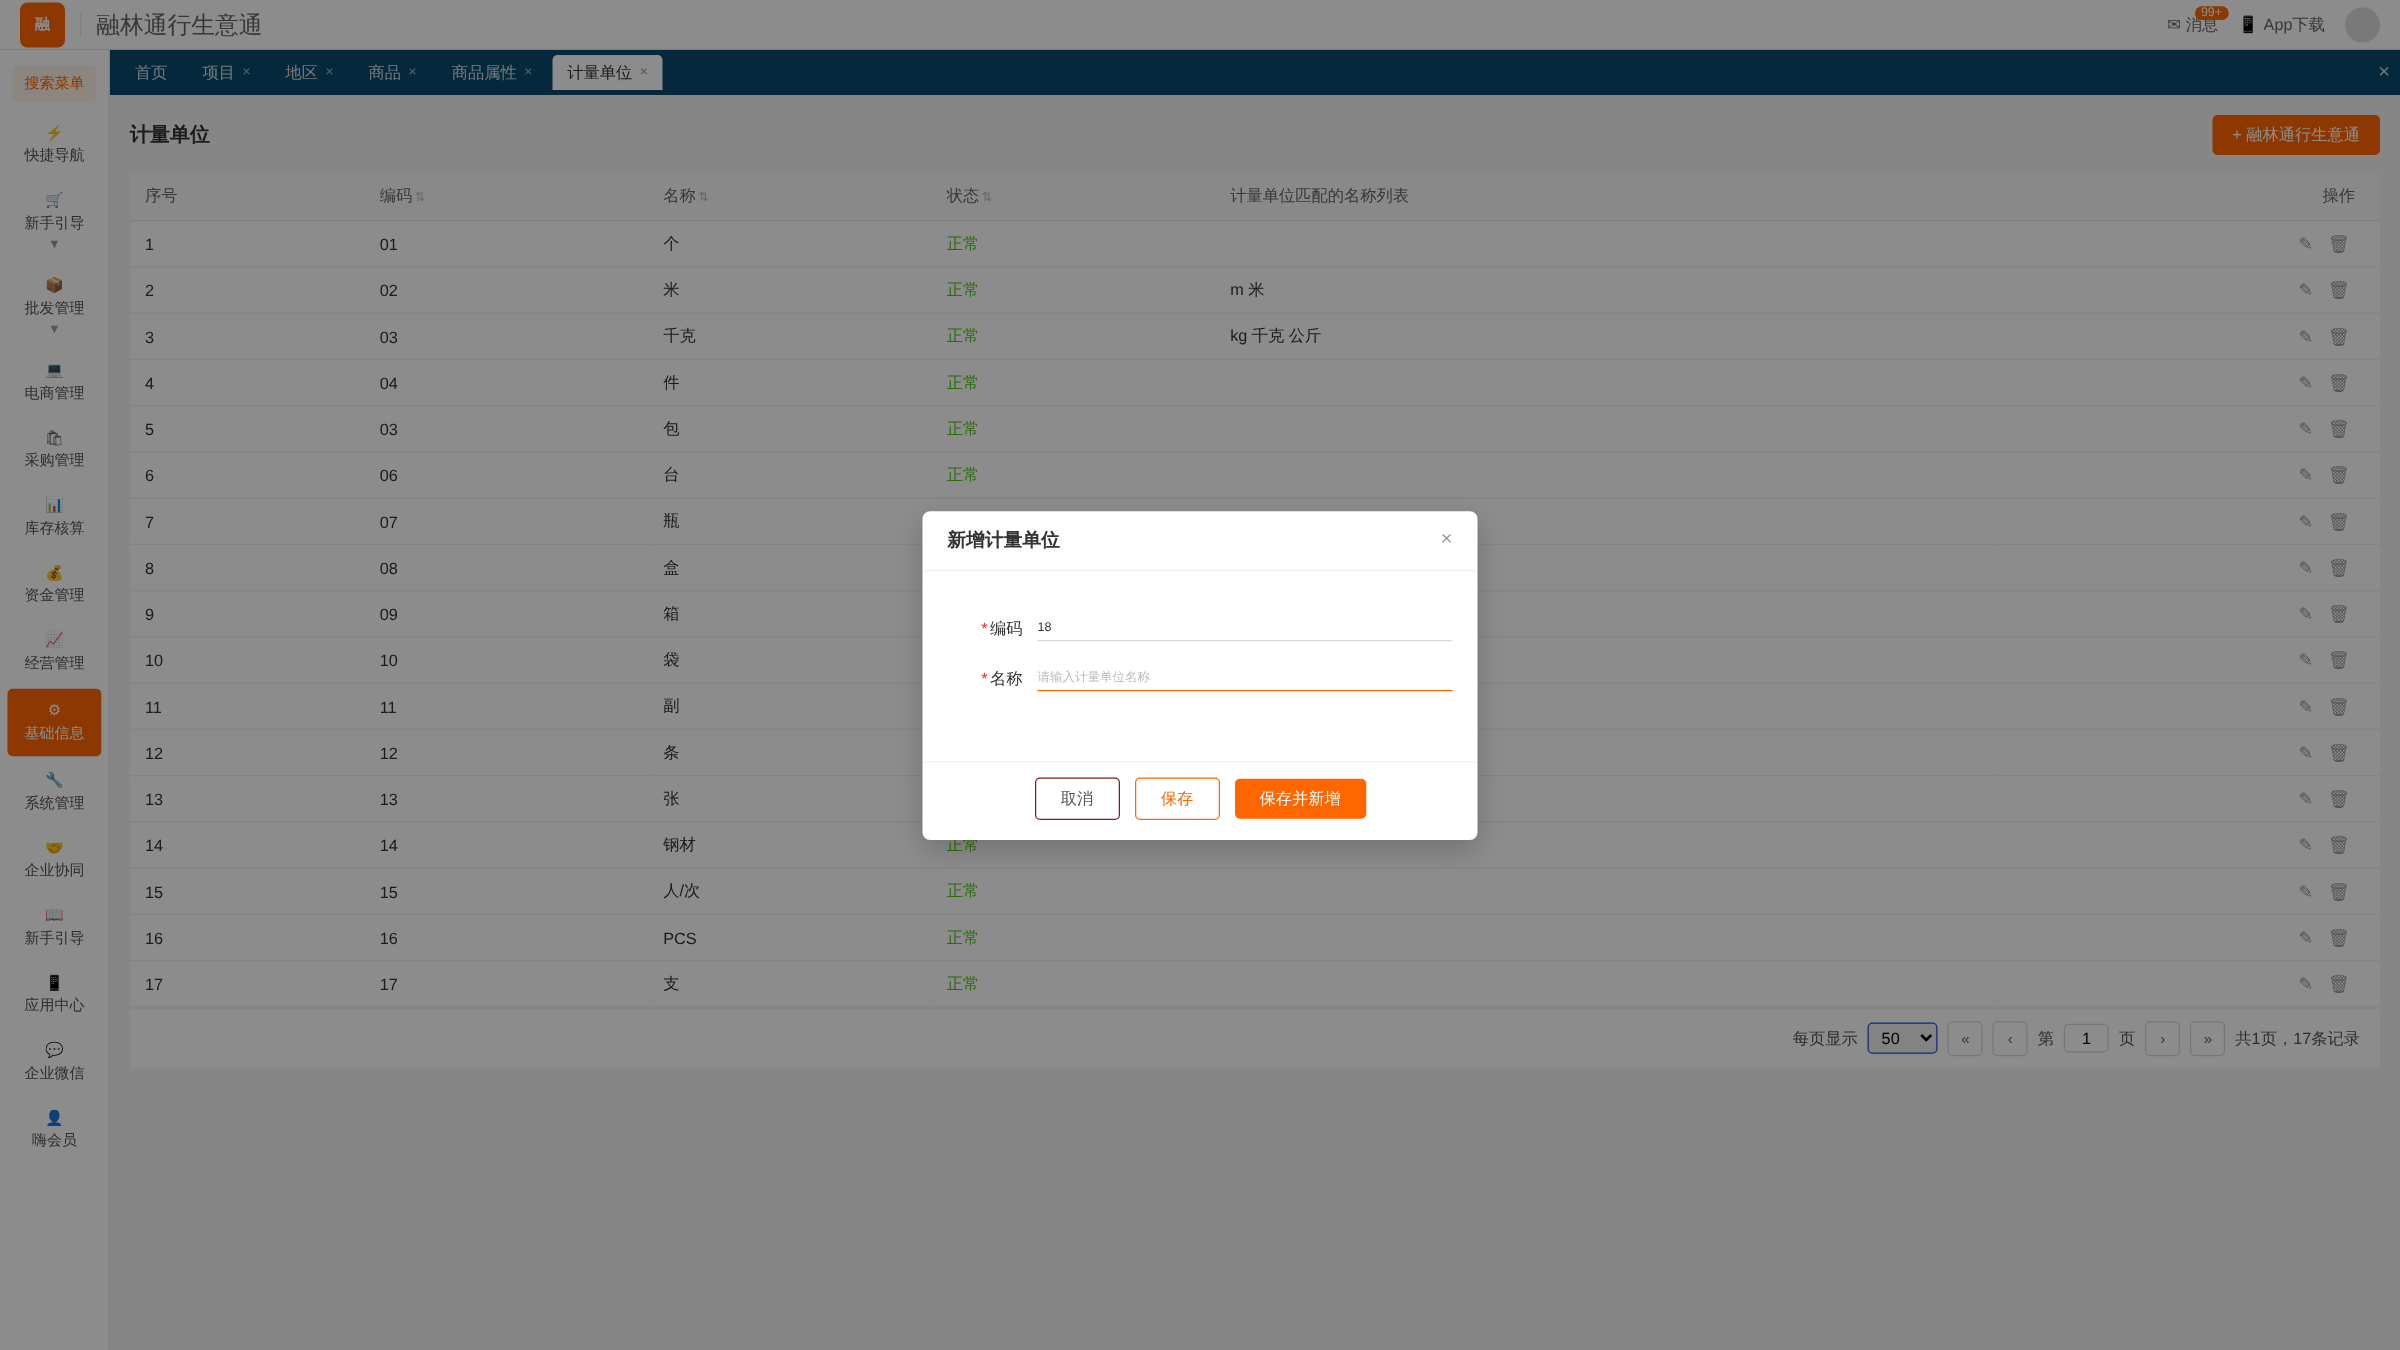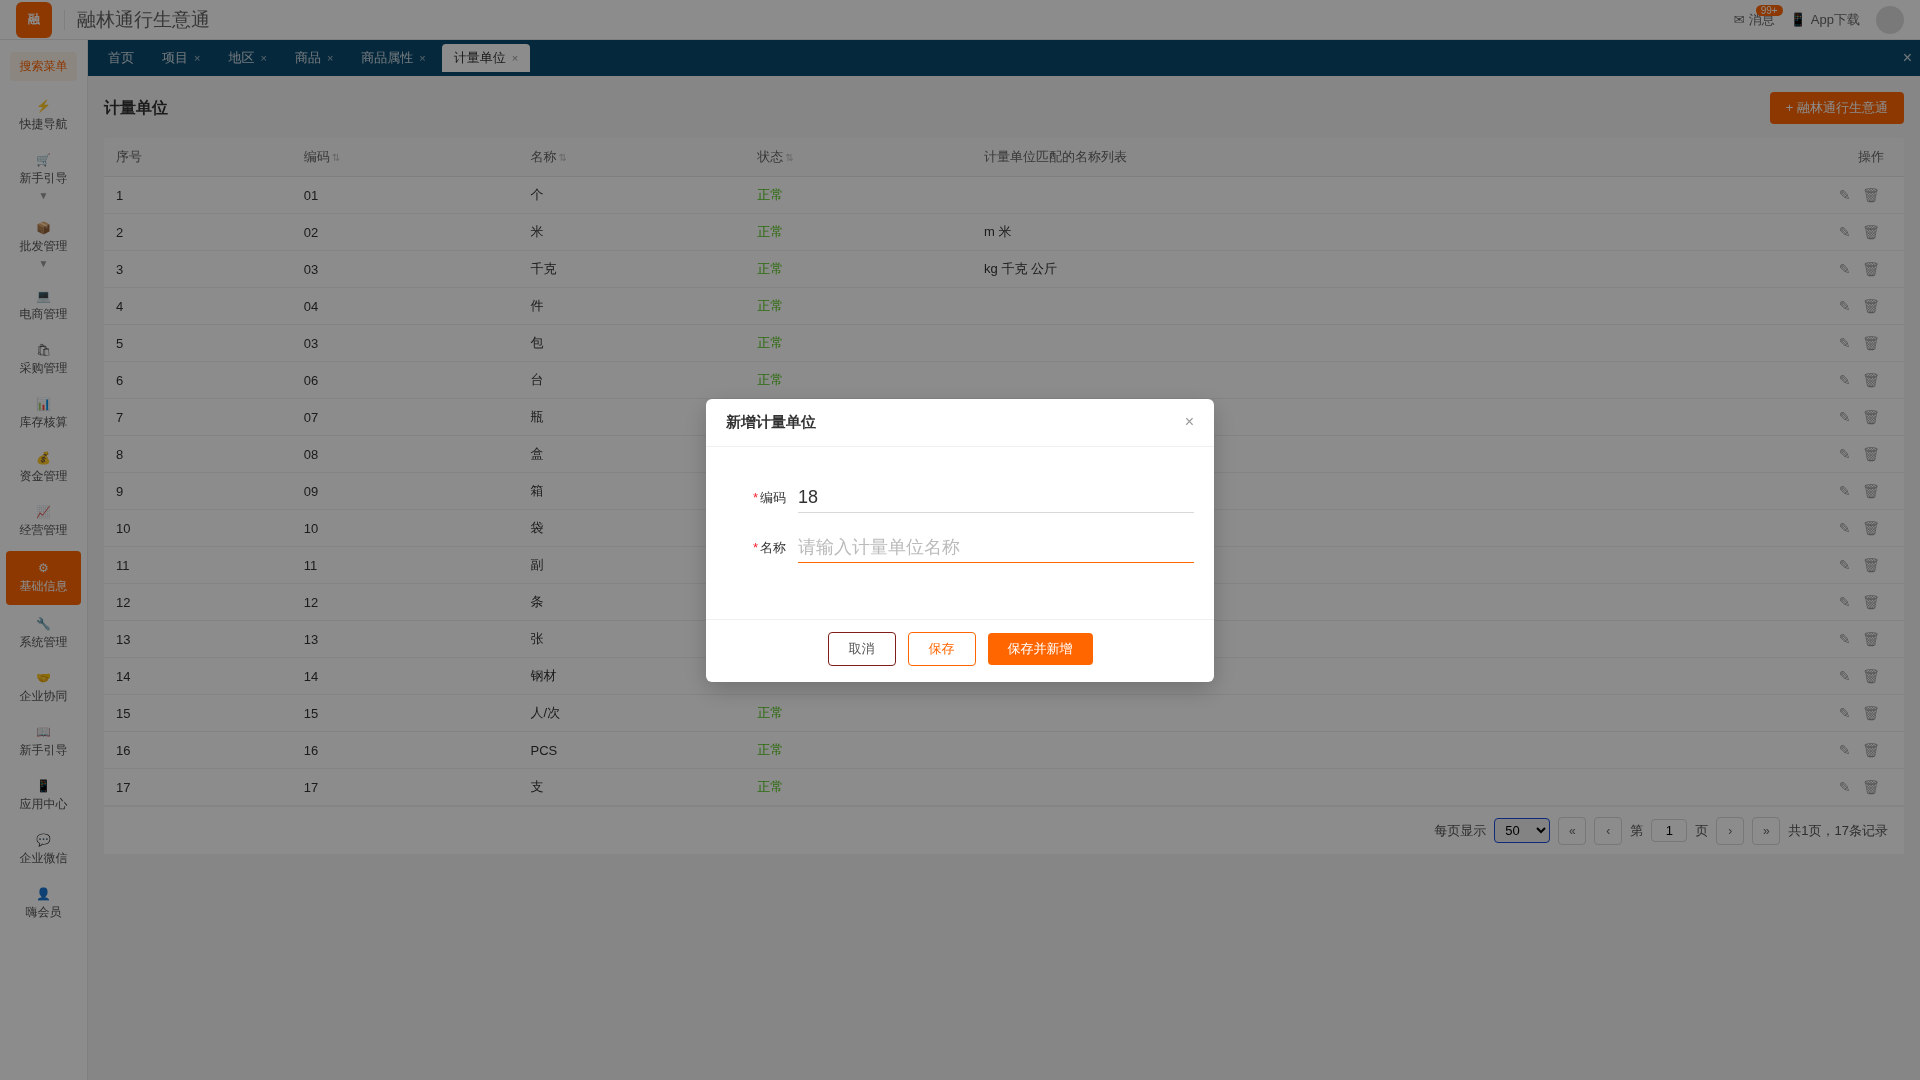--- a/index.html
+++ b/index.html
@@ -56,29 +56,29 @@
     .sort-icon { font-size: 10px; color: #bbb; margin-left: 2px; }
 
     
     .pagination { height: 48px; display: flex; align-items: center; justify-content: flex-end; padding: 0 16px; background: #fff; border-top: 1px solid #f0f0f0; font-size: 13px; color: #555; gap: 8px; }
     .pagination select { border: 1px solid #1d4ed8; border-radius: 4px; padding: 3px 6px; font-size: 13px; }
     .page-btn { width: 28px; height: 28px; border: 1px solid #d9d9d9; border-radius: 4px; background: #fff; cursor: pointer; display: flex; align-items: center; justify-content: center; font-size: 12px; color: #666; }
     .page-input { width: 36px; border: 1px solid #d9d9d9; border-radius: 4px; padding: 3px 6px; text-align: center; font-size: 13px; }
 
     
     .modal-overlay { position: fixed; top: 0; left: 0; width: 1920px; height: 1080px; background: rgba(0,0,0,0.45); z-index: 1000; display: flex; align-items: center; justify-content: center; }
-    .modal { background: #fff; border-radius: 6px; width: 508px; box-shadow: 0 8px 24px rgba(0,0,0,0.2); overflow: hidden; }
+    .modal { background: #fff; border-radius: 6px; width: 444px; box-shadow: 0 8px 24px rgba(0,0,0,0.2); overflow: hidden; }
     .modal-header { padding: 14px 20px; display: flex; align-items: center; justify-content: space-between; border-bottom: 1px solid #f0f0f0; }
     .modal-title { font-size: 15px; font-weight: bold; color: #333; }
     .modal-close { cursor: pointer; color: #999; font-size: 16px; }
     .modal-body { padding: 36px 20px; }
     .form-row { display: flex; align-items: center; margin-bottom: 20px; }
     .form-label { width: 60px; text-align: right; font-size: 13px; color: #333; margin-right: 12px; }
     .form-label .required { color: #f5222d; margin-right: 2px; }
-    .form-input { flex: 1; border: none; border-bottom: 1px solid #d9d9d9; outline: none; padding: 4px 0; font-size: 18px; color: #333; }
+    .form-input { flex: 1; border: none; border-bottom: 1px solid #d9d9d9; outline: none; padding: 4px 0; font-size: 10px; color: #333; }
     .form-input.active { border-bottom-color: #f60; }
     .form-input::placeholder { color: #bbb; }
     .modal-footer { padding: 12px 20px 16px; display: flex; align-items: center; justify-content: center; gap: 12px; border-top: 1px solid #f0f0f0; }
     .btn-cancel { border: 1px solid #7f1d1d; background: #fff; color: #555; border-radius: 4px; padding: 7px 20px; font-size: 13px; cursor: pointer; }
     .btn-save { background: #fff; border: 1px solid #f60; color: #f60; border-radius: 4px; padding: 7px 20px; font-size: 13px; cursor: pointer; }
     .btn-save-new { background: #f60; border: none; color: #fff; border-radius: 4px; padding: 7px 20px; font-size: 13px; cursor: pointer; }
   </style>
 </head>
 <body>
 

